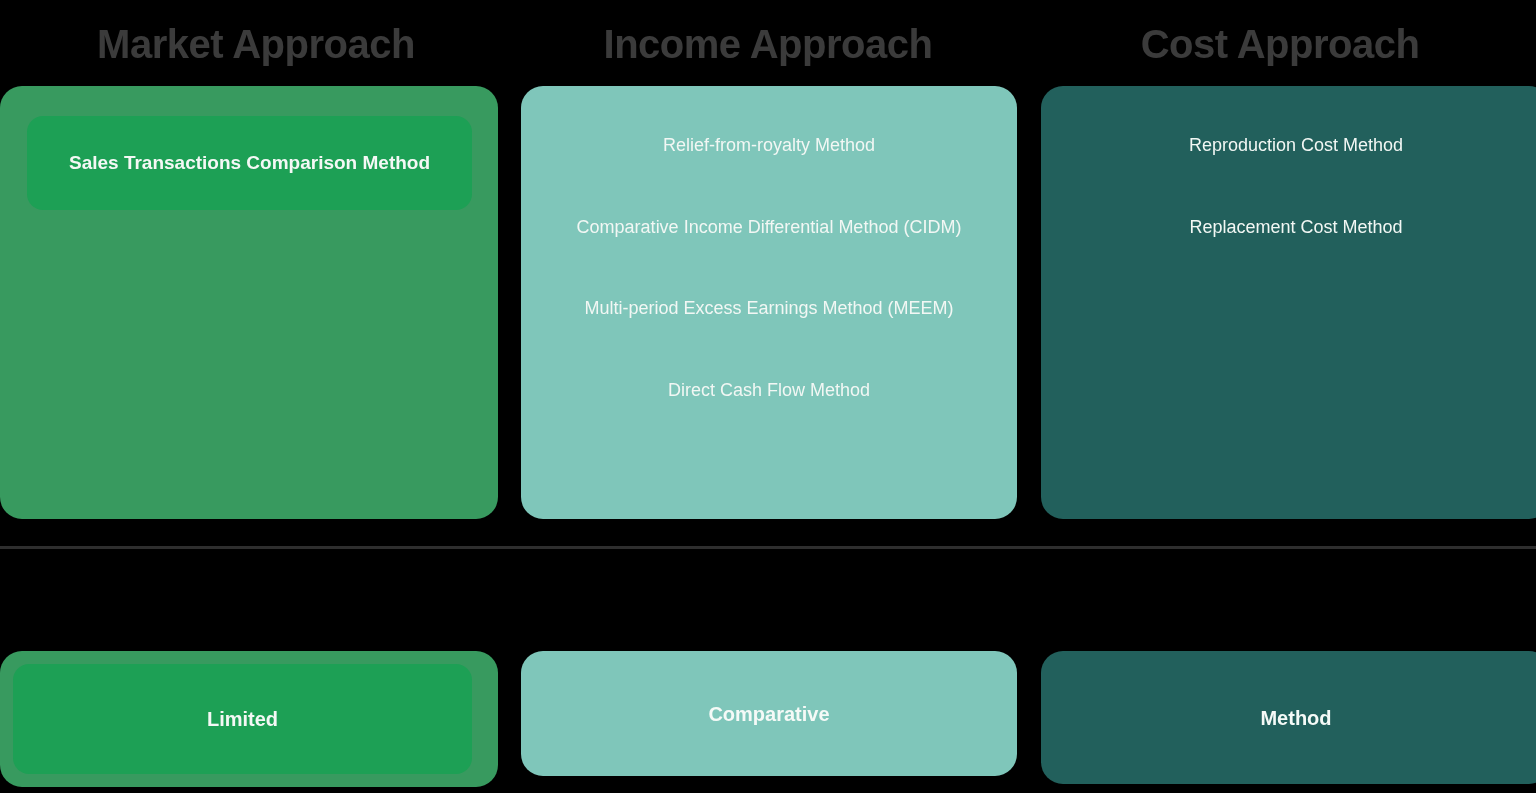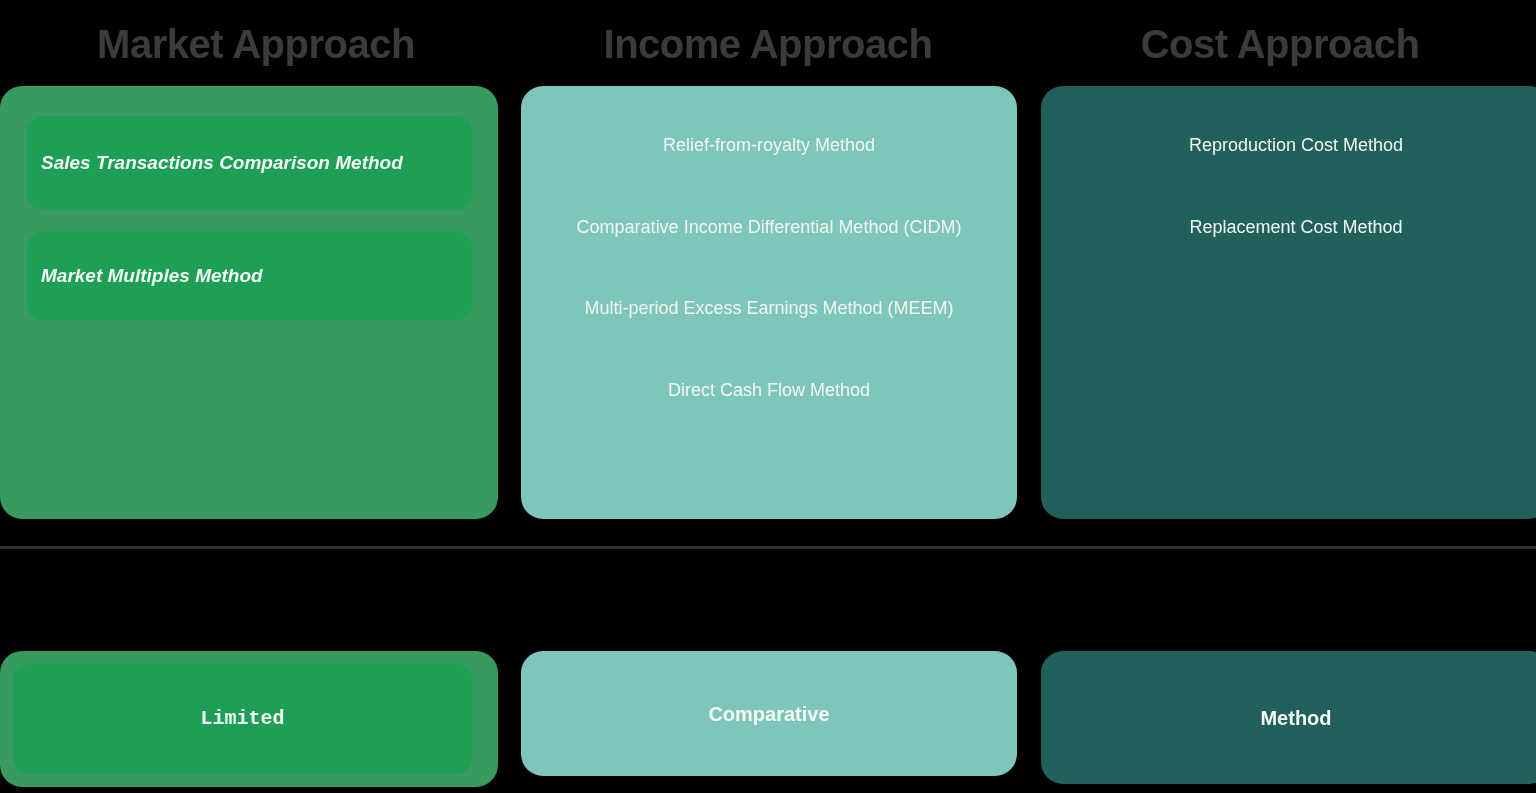--- a/index.html
+++ b/index.html
@@ -97,25 +97,25 @@
   
   .chip {
     background: #1da055;
     border-radius: 16px;
     color: #f4f8f5;
     font-size: 19px;
     font-weight: bold;
     line-height: 1.45;
     text-align: center;
     padding: 18px 14px;
-    margin-bottom: 22px;
-    display: flex;
-    align-items: center;
+    margin-bottom: 10px;
+    display: flex;
+    align-items: center;
+    justify-content: center;
     min-height: 52px;
-    font-style: italic;
   }
   .chip.chip-two-line { min-height: 58px; }
 
   
   .method {
     color: #f2f7f4;
     font-size: 18px;
     font-weight: normal;
     line-height: 1.42;
     text-align: center;
@@ -164,21 +164,20 @@
     border-radius: 22px;
     display: flex;
     align-items: center;
     justify-content: center;
   }
   .fcard-market {
     left: 0; top: 0;
     width: 498px; height: 136px;
     background: #389a5f;
     padding: 13px 26px 13px 13px;
-    font-family: Liberation Mono, monospace;
   }
   .fcard-income {
     left: 521px; top: 0;
     width: 496px; height: 125px;
     background: #7fc6ba;
   }
   .fcard-cost {
     left: 1041px; top: 0;
     width: 510px; height: 133px;
     background: #22605c;
@@ -220,23 +219,20 @@
       <span class="heading-text">Cost Approach</span>
     </div>
   </div>
 
   <div class="top-row">
 
     <div class="card card-market">
       <div class="chip chip-two-line">
         <span>Sales Transactions Comparison Method</span>
       </div>
-      <div class="chip">
-        <span>Market Multiples Method</span>
-      </div>
     </div>
 
     <div class="card card-income">
       <p class="method">Relief-from-royalty Method</p>
       <p class="method">Comparative Income Differential Method (CIDM)</p>
       <p class="method">Multi-period Excess Earnings Method (MEEM)</p>
       <p class="method">Direct Cash Flow Method</p>
     </div>
 
     <div class="card card-cost">

